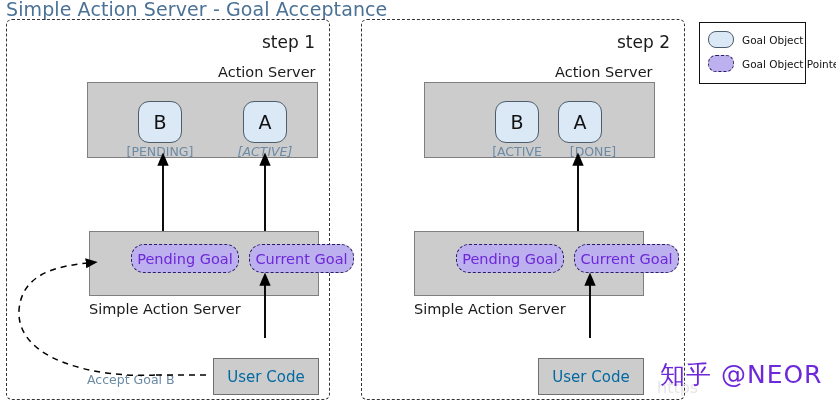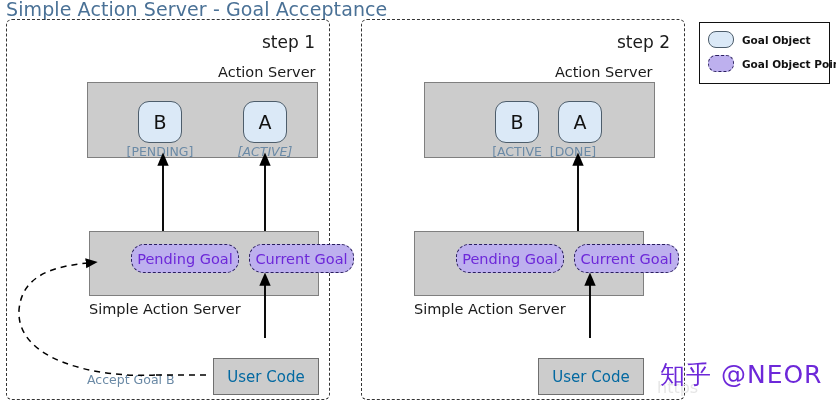--- a/index.html
+++ b/index.html
@@ -130,26 +130,25 @@
     font-size: 12.5px;
     color: #6b8aa6;
     white-space: nowrap;
   }
 
   
   .legend-box {
     position: absolute;
     left: 699px;
     top: 22px;
-    width: 131px;
+    width: 107px;
     height: 62px;
     border: 1.4px solid #111111;
     background: #ffffff;
     box-sizing: border-box;
-    font-weight: bold;
   }
   .legend-row {
     position: absolute;
     left: 8px;
     display: flex;
     align-items: center;
   }
   .legend-row.r0 { top: 8px; }
   .legend-row.r1 { top: 32px; }
   .legend-swatch {
@@ -231,21 +230,21 @@
   <div class="step-label">step 2</div>
 
   <div class="box-caption" style="left: 193px; top: 44px;">Action Server</div>
 
   <div class="gray-box" style="left: 62px; top: 62px; width: 231px; height: 76px;"></div>
 
   <div class="goal-object" style="left: 133px; top: 81px;">B</div>
   <div class="goal-state" style="left: 112px; top: 124px; width: 86px;">[ACTIVE</div>
 
   <div class="goal-object" style="left: 196px; top: 81px;">A</div>
-  <div class="goal-state" style="left: 168px; top: 124px; width: 86px;">[DONE]</div>
+  <div class="goal-state" style="left: 188px; top: 124px; width: 86px;">[DONE]</div>
 
   <div class="gray-box" style="left: 52px; top: 211px; width: 230px; height: 65px;"></div>
 
   <div class="goal-pointer" style="left: 58px; top: 224px; width: 108px;">Pending Goal</div>
 
   <div class="goal-pointer" style="left: 176px; top: 224px; width: 105px;">Current Goal</div>
 
   <div class="box-caption" style="left: 52px; top: 281px;">Simple Action Server</div>
 
   <div class="user-code-box" style="left: 176px; top: 338px; width: 106px; height: 37px;">User Code</div>

